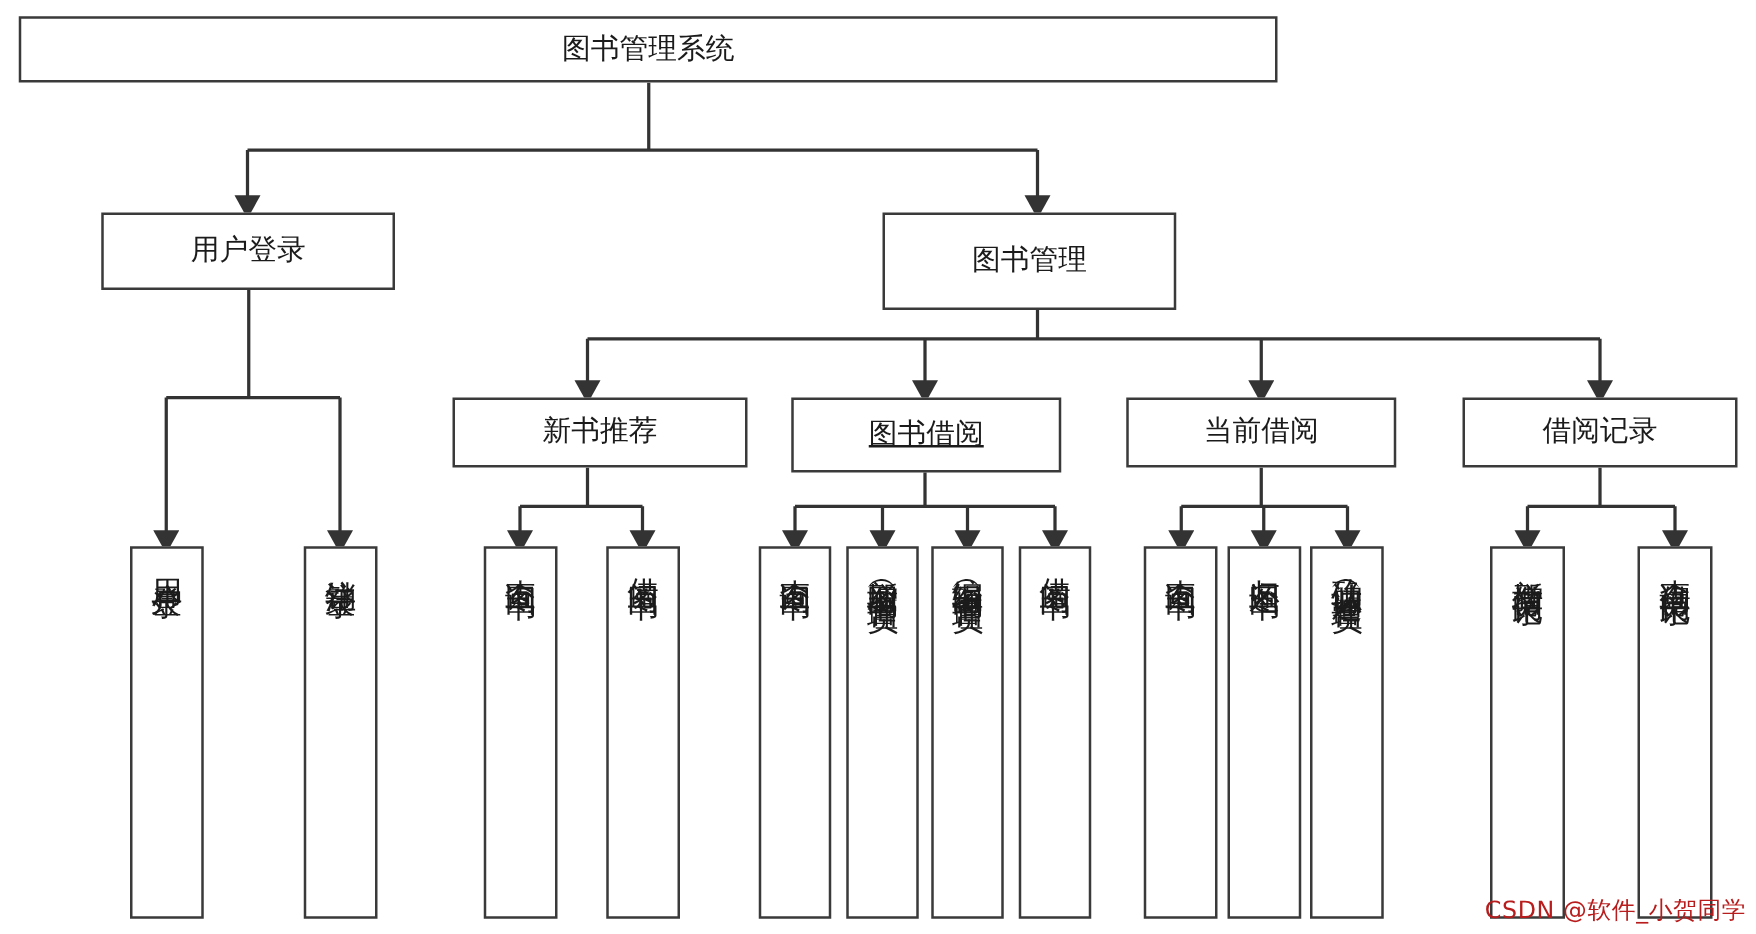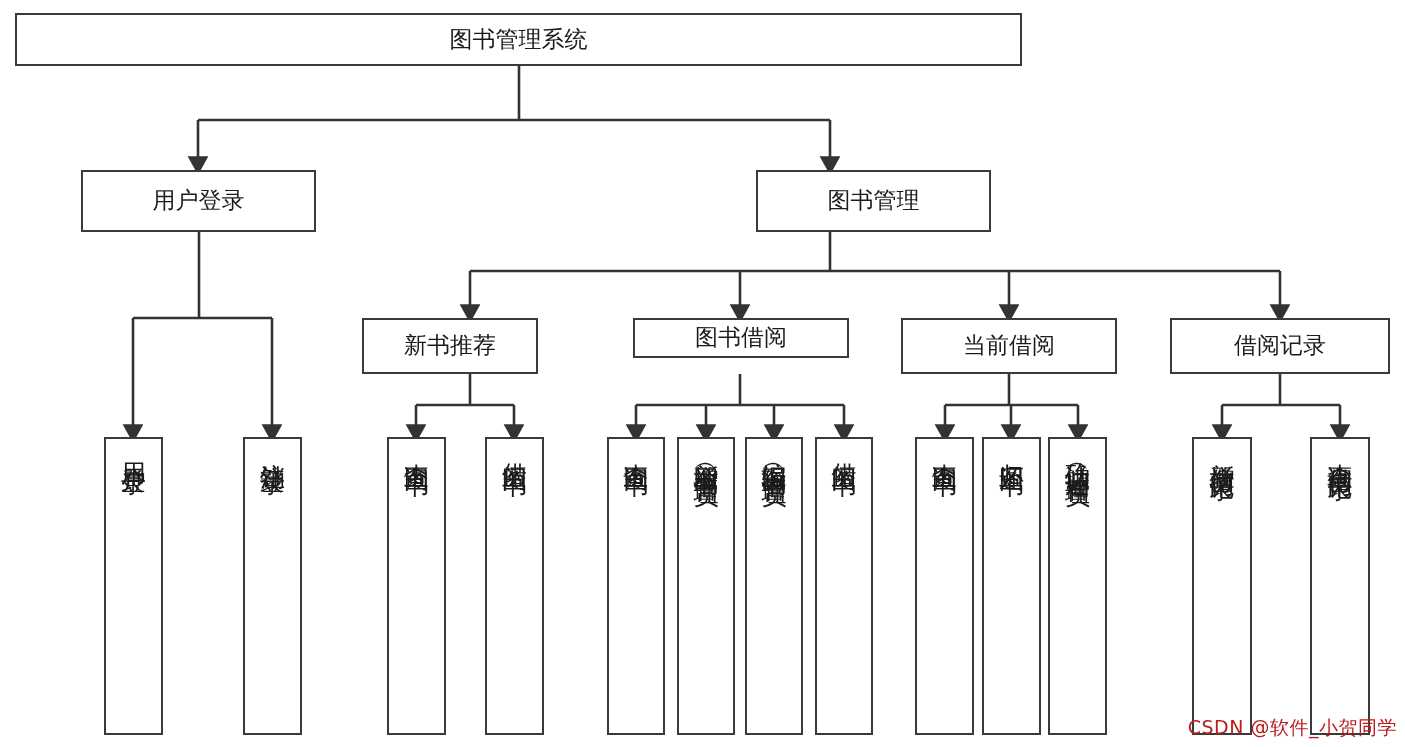--- a/index.html
+++ b/index.html
@@ -121,29 +121,29 @@
   </svg>
 
   <div class="node horizontal" style="left:15px; top:13px; width:1007px; height:53px;">
     <span class="node-label">图书管理系统</span>
   </div>
 
   <div class="node horizontal" style="left:81px; top:170px; width:235px; height:62px;">
     <span class="node-label">用户登录</span>
   </div>
 
-  <div class="node horizontal" style="left:756px; top:170px; width:235px; height:62px;">
+  <div class="node horizontal" style="left:706px; top:170px; width:235px; height:78px;">
     <span class="node-label">图书管理</span>
   </div>
 
-  <div class="node horizontal" style="left:362px; top:318px; width:176px; height:56px;">
+  <div class="node horizontal" style="left:362px; top:318px; width:236px; height:56px;">
     <span class="node-label">新书推荐</span>
   </div>
 
-  <div class="node horizontal" style="left:633px; top:318px; width:216px; height:40px;">
+  <div class="node horizontal" style="left:633px; top:318px; width:216px; height:60px;text-decoration:underline;">
     <span class="node-label">图书借阅</span>
   </div>
 
   <div class="node horizontal" style="left:1170px; top:318px; width:220px; height:56px;">
     <span class="node-label">借阅记录</span>
   </div>
 
   <div class="node horizontal" style="left:901px; top:318px; width:216px; height:56px;">
     <span class="node-label">当前借阅</span>
   </div>

